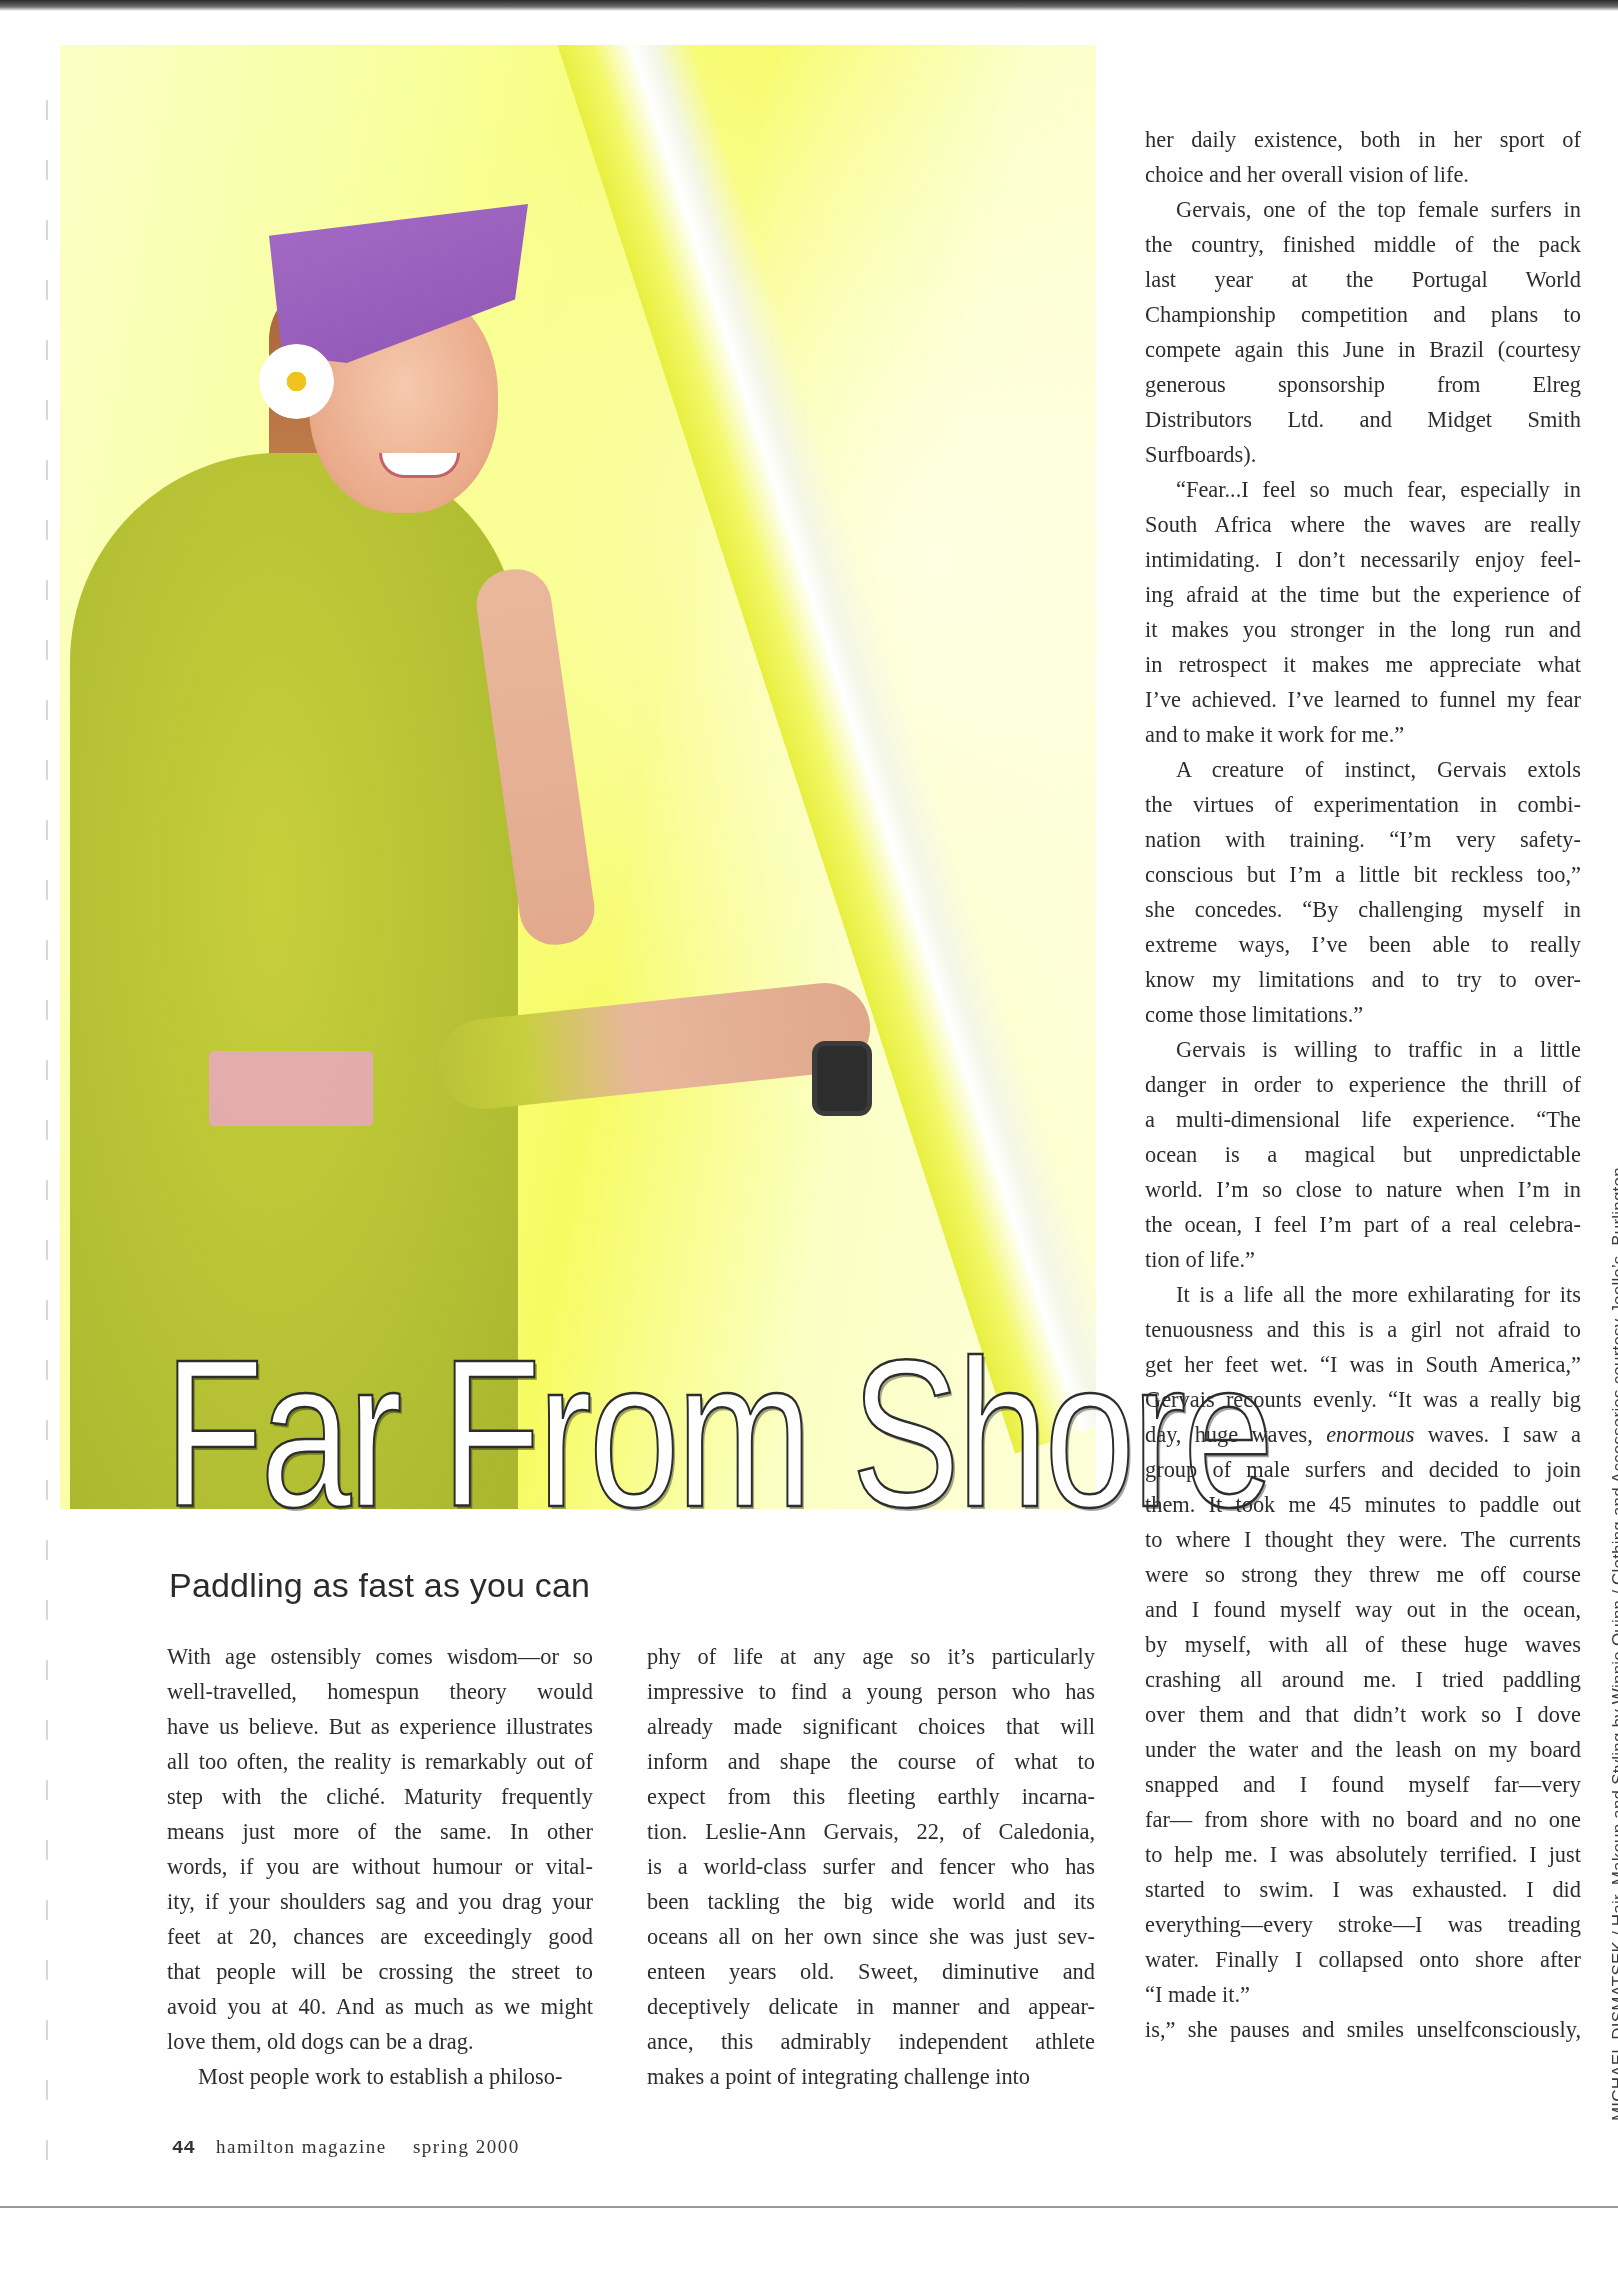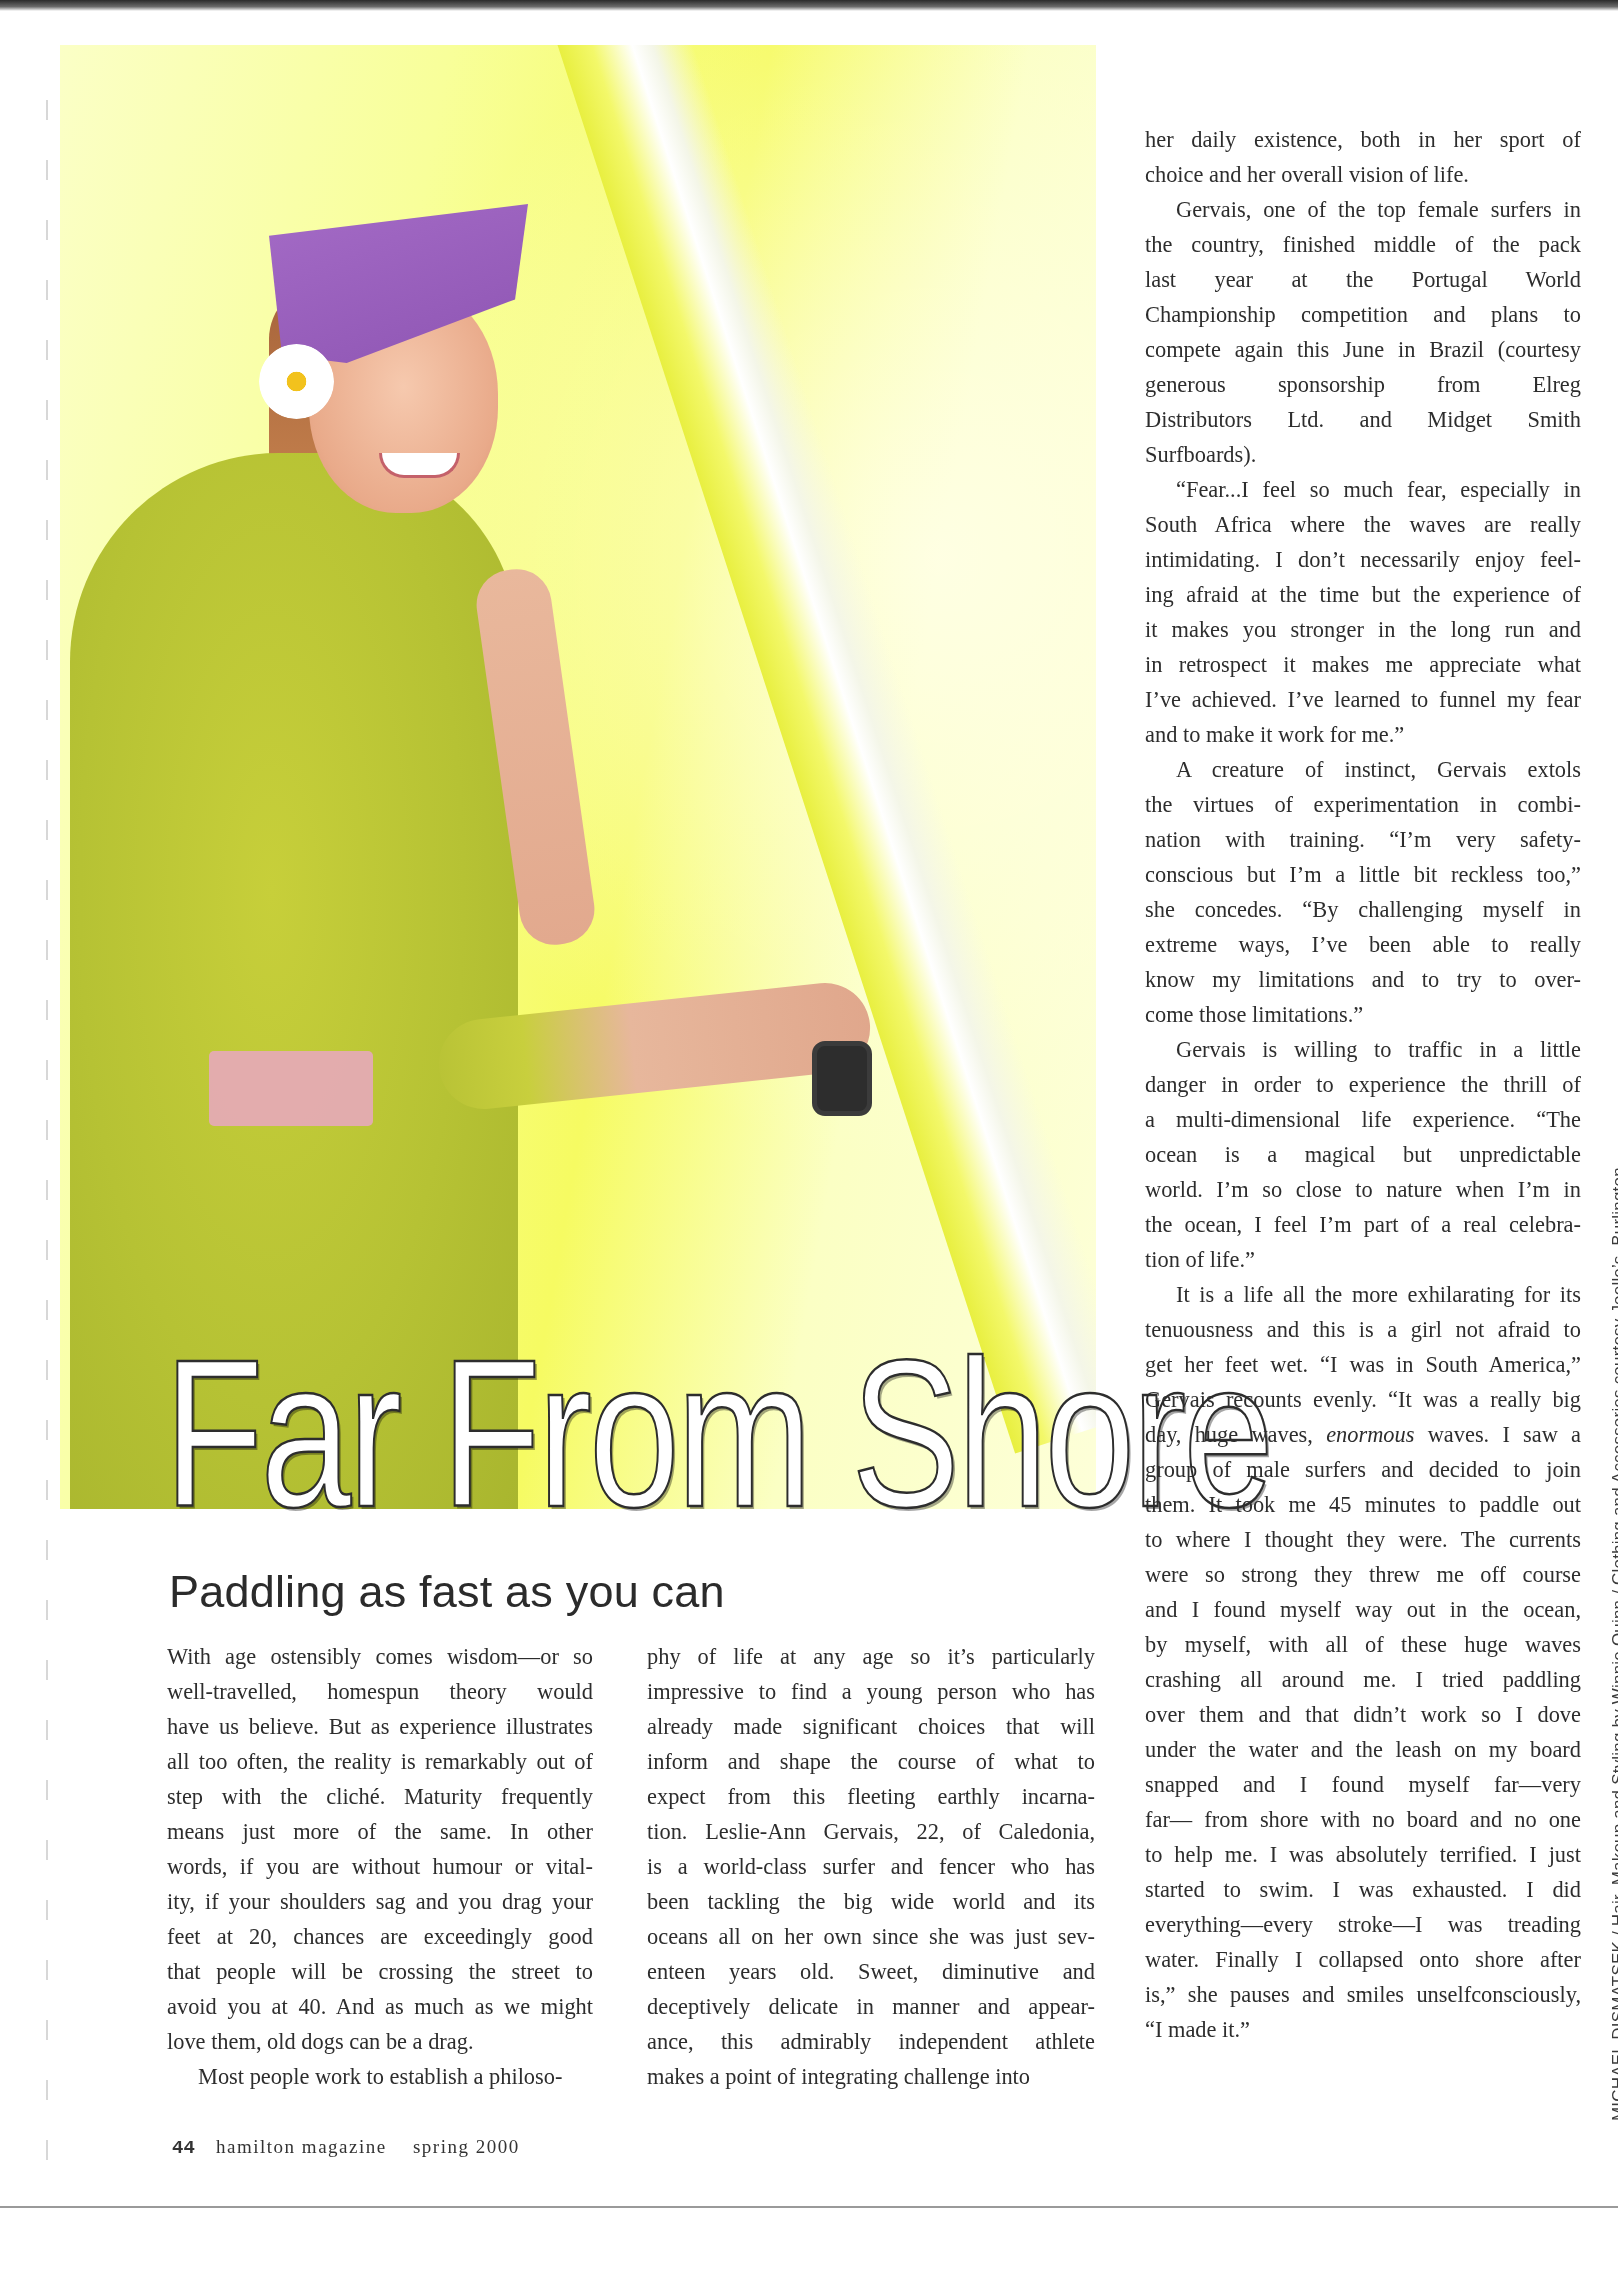--- a/index.html
+++ b/index.html
@@ -44,21 +44,21 @@
   .smile { position:absolute; left:319px; top:408px; width:75px; height:22px; background:#ffffff;
            border-radius:0 0 40px 40px; border:3px solid #c4616a; border-top:none; }
 
   .title { position:absolute; left:164px; top:1329px; margin:0; white-space:nowrap;
            font-family:"Liberation Sans Narrow","Liberation Sans", "DejaVu Sans", sans-serif; font-weight:normal;
            font-size:209px; line-height:1; letter-spacing:-4px; color:#ffffff;
            -webkit-text-stroke:2.5px #2d2d2d; transform:scaleX(.78); transform-origin:left top;
            text-shadow:3px 3px 0 rgba(0,0,0,.35); }
 
   .subtitle { position:absolute; left:169px; top:1566px; margin:0; font-family:"Liberation Sans", "DejaVu Sans", sans-serif;
-              font-weight:normal; font-size:45px; color:#2b2b2b; letter-spacing:0.2px; }
+              font-weight:normal; font-size:34px; color:#2b2b2b; letter-spacing:0.2px; }
 
   .col { position:absolute; font-size:22.4px; line-height:35px; text-align:justify; color:#2d2d2d; }
   .col p { margin:0;font-family:Liberation Serif, serif; }
   .col1 { left:167px; top:1639px; width:426px; }
   .col2 { left:647px; top:1639px; width:448px; }
   .col3 { left:1145px; top:122px; width:436px; }
   .line { display:block; text-align:justify; text-align-last:justify; white-space:nowrap; }
   .line.last { text-align-last:left; }
   em { font-style:italic; }
 
@@ -189,22 +189,22 @@
       <span class="line">by myself, with all of these huge waves</span>
       <span class="line">crashing all around me. I tried paddling</span>
       <span class="line">over them and that didn’t work so I dove</span>
       <span class="line">under the water and the leash on my board</span>
       <span class="line">snapped and I found myself far—very</span>
       <span class="line">far— from shore with no board and no one</span>
       <span class="line">to help me. I was absolutely terrified. I just</span>
       <span class="line">started to swim. I was exhausted. I did</span>
       <span class="line">everything—every stroke—I was treading</span>
       <span class="line">water. Finally I collapsed onto shore after</span>
+      <span class="line last">“I made it.”</span>
       <span class="line">is,” she pauses and smiles unselfconsciously,</span>
-      <span class="line last">“I made it.”</span>
     </p>
   </div>
 
 <div class="footer">
   <span class="pg">44</span>
   <span class="mag">hamilton magazine</span>
   <span>spring 2000</span>
 </div>
 
 <div class="credit">MICHAEL DISMATSEK / Hair, Makeup and Styling by Winnie Quinn / Clothing and Accessories courtesy Joelle’s, Burlington</div>

